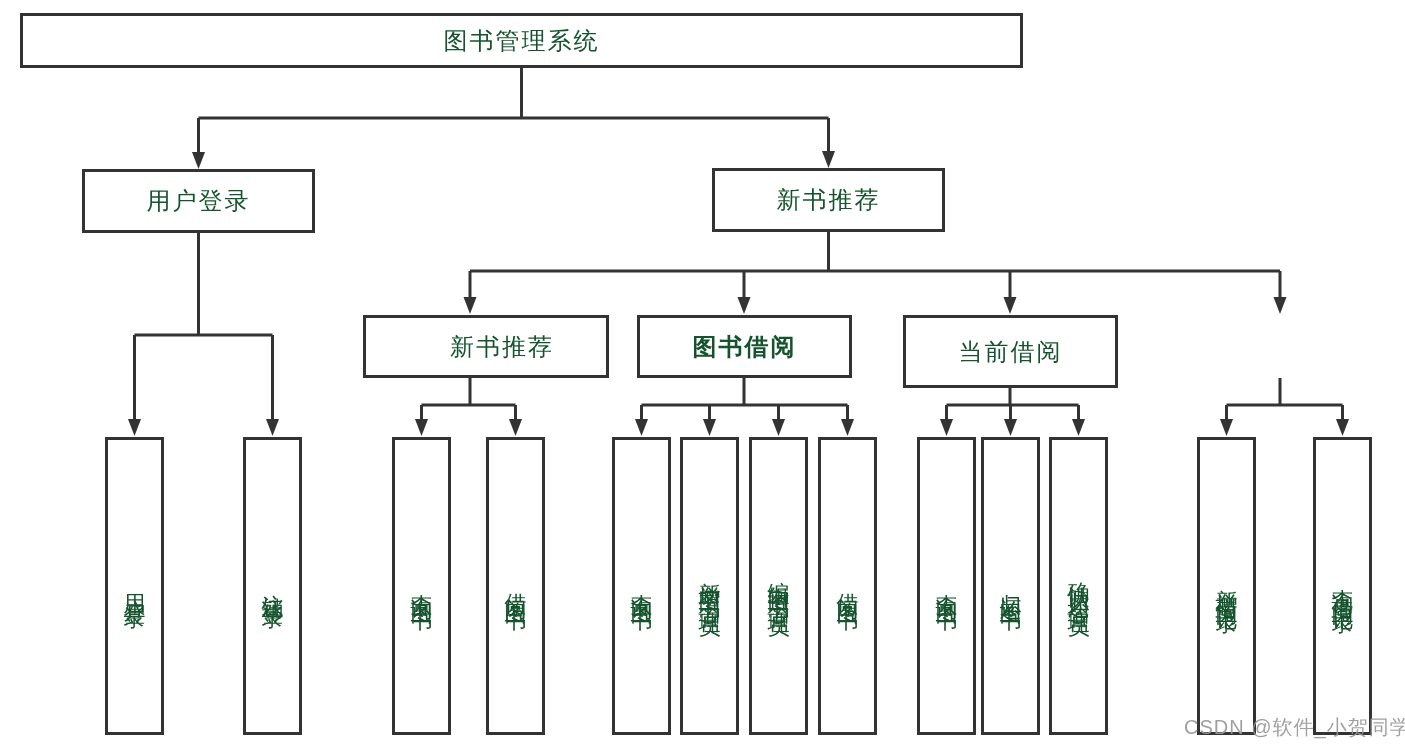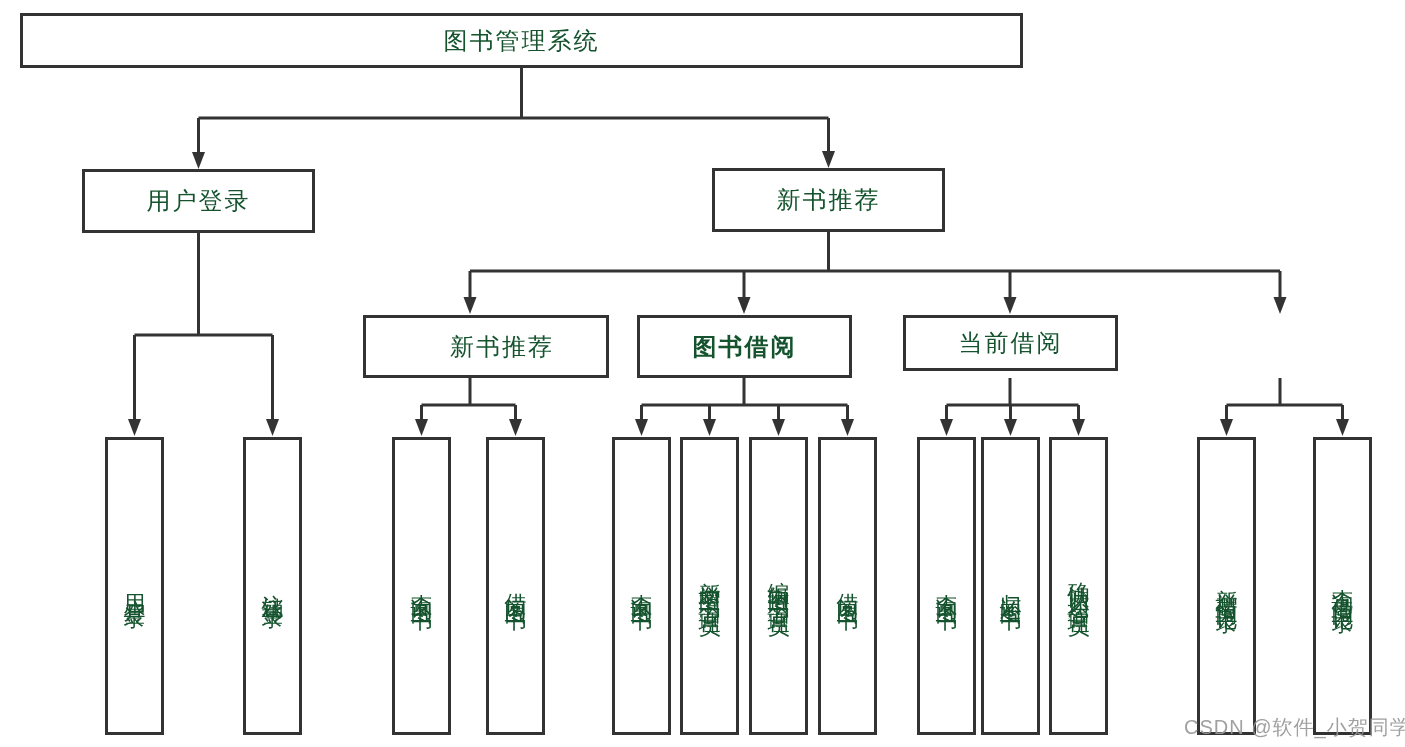--- a/index.html
+++ b/index.html
@@ -141,21 +141,21 @@
   <div class="box hbox" style="left:712px; top:168px; width:233px; height:64px;">
     <span>新书推荐</span>
   </div>
 
   <div class="box hbox" style="left:363px; top:315px; width:246px; height:63px;padding-left:32px;">
     <span>新书推荐</span>
   </div>
   <div class="box hbox" style="left:637px; top:315px; width:215px; height:63px;font-weight:bold;">
     <span>图书借阅</span>
   </div>
-  <div class="box hbox" style="left:903px; top:315px; width:215px; height:56px;">
+  <div class="box hbox" style="left:903px; top:315px; width:215px; height:73px;">
     <span>当前借阅</span>
   </div>
 
   <div class="box leaf" style="left:105px; top:437px; width:59px; height:298px;">
     <span>用户登录</span>
   </div>
   <div class="box leaf" style="left:243px; top:437px; width:59px; height:298px;">
     <span>注销登录</span>
   </div>
 

